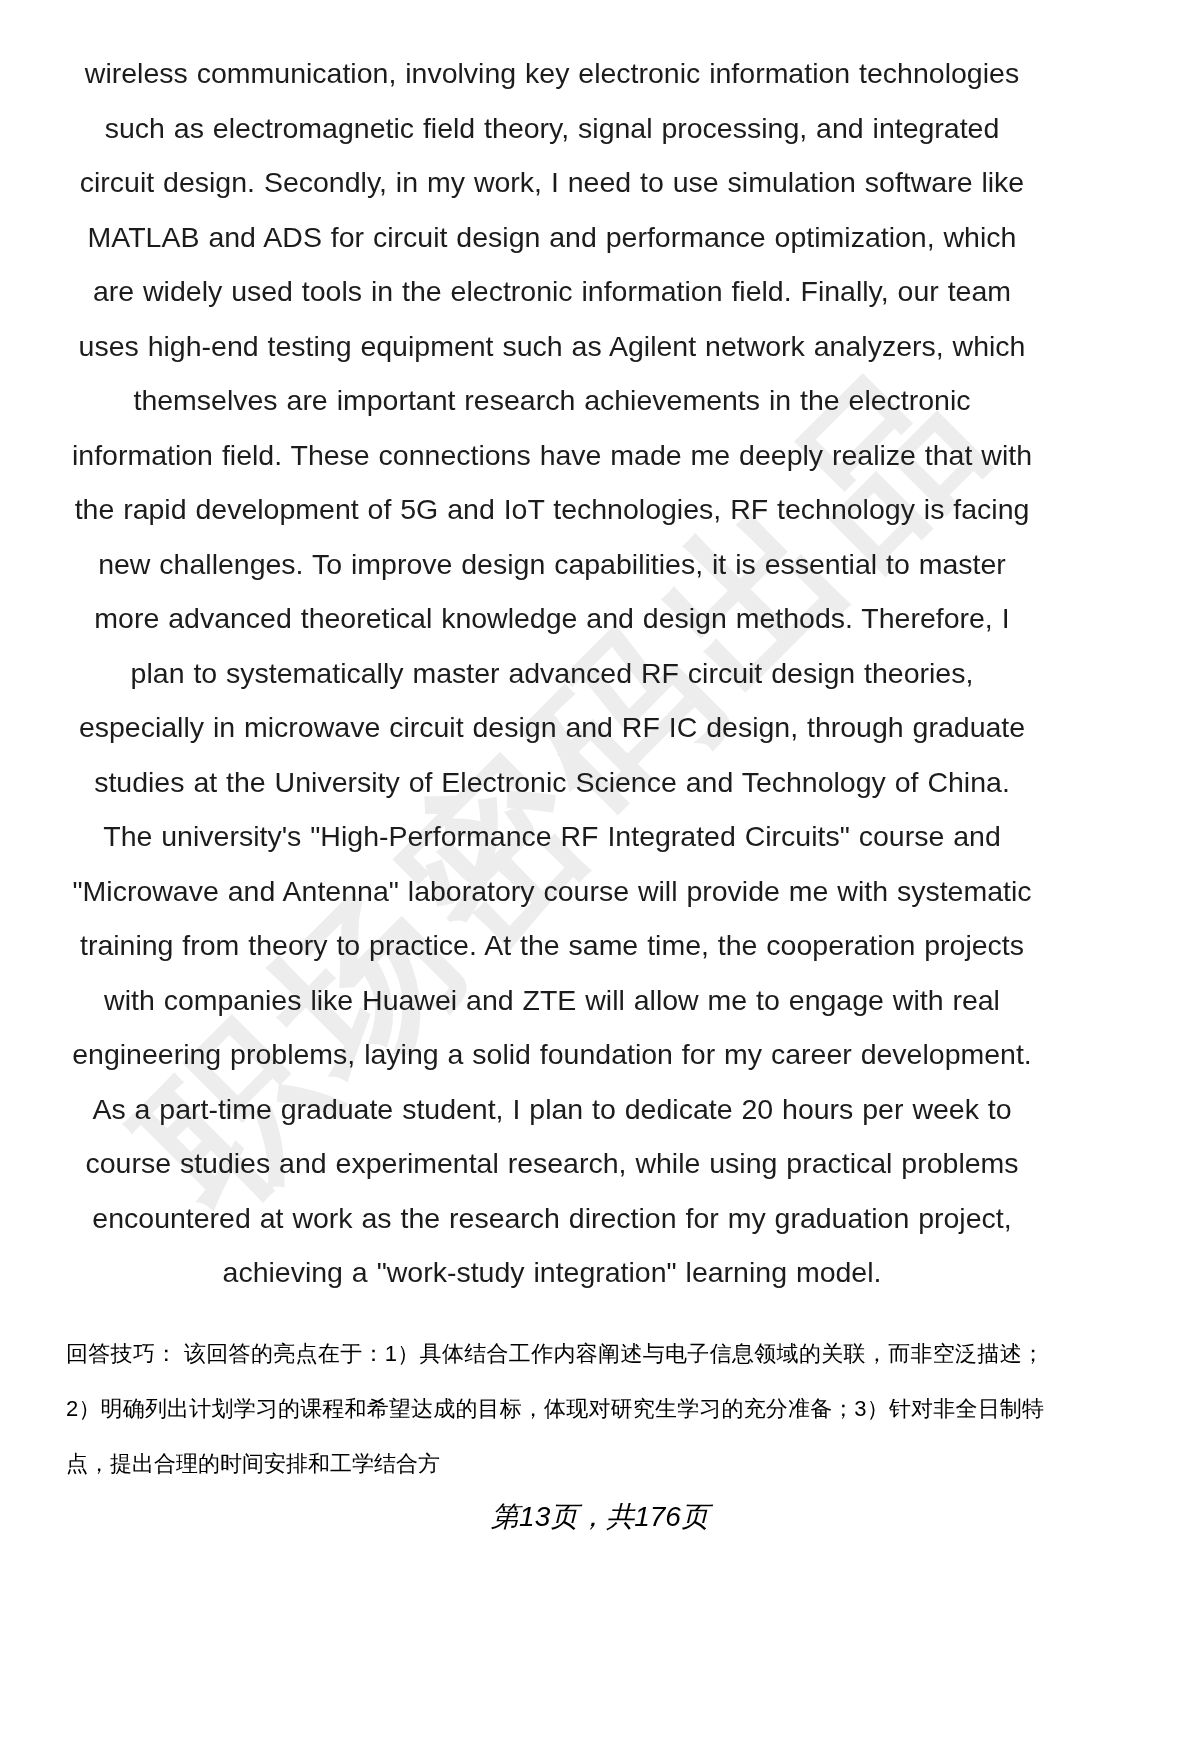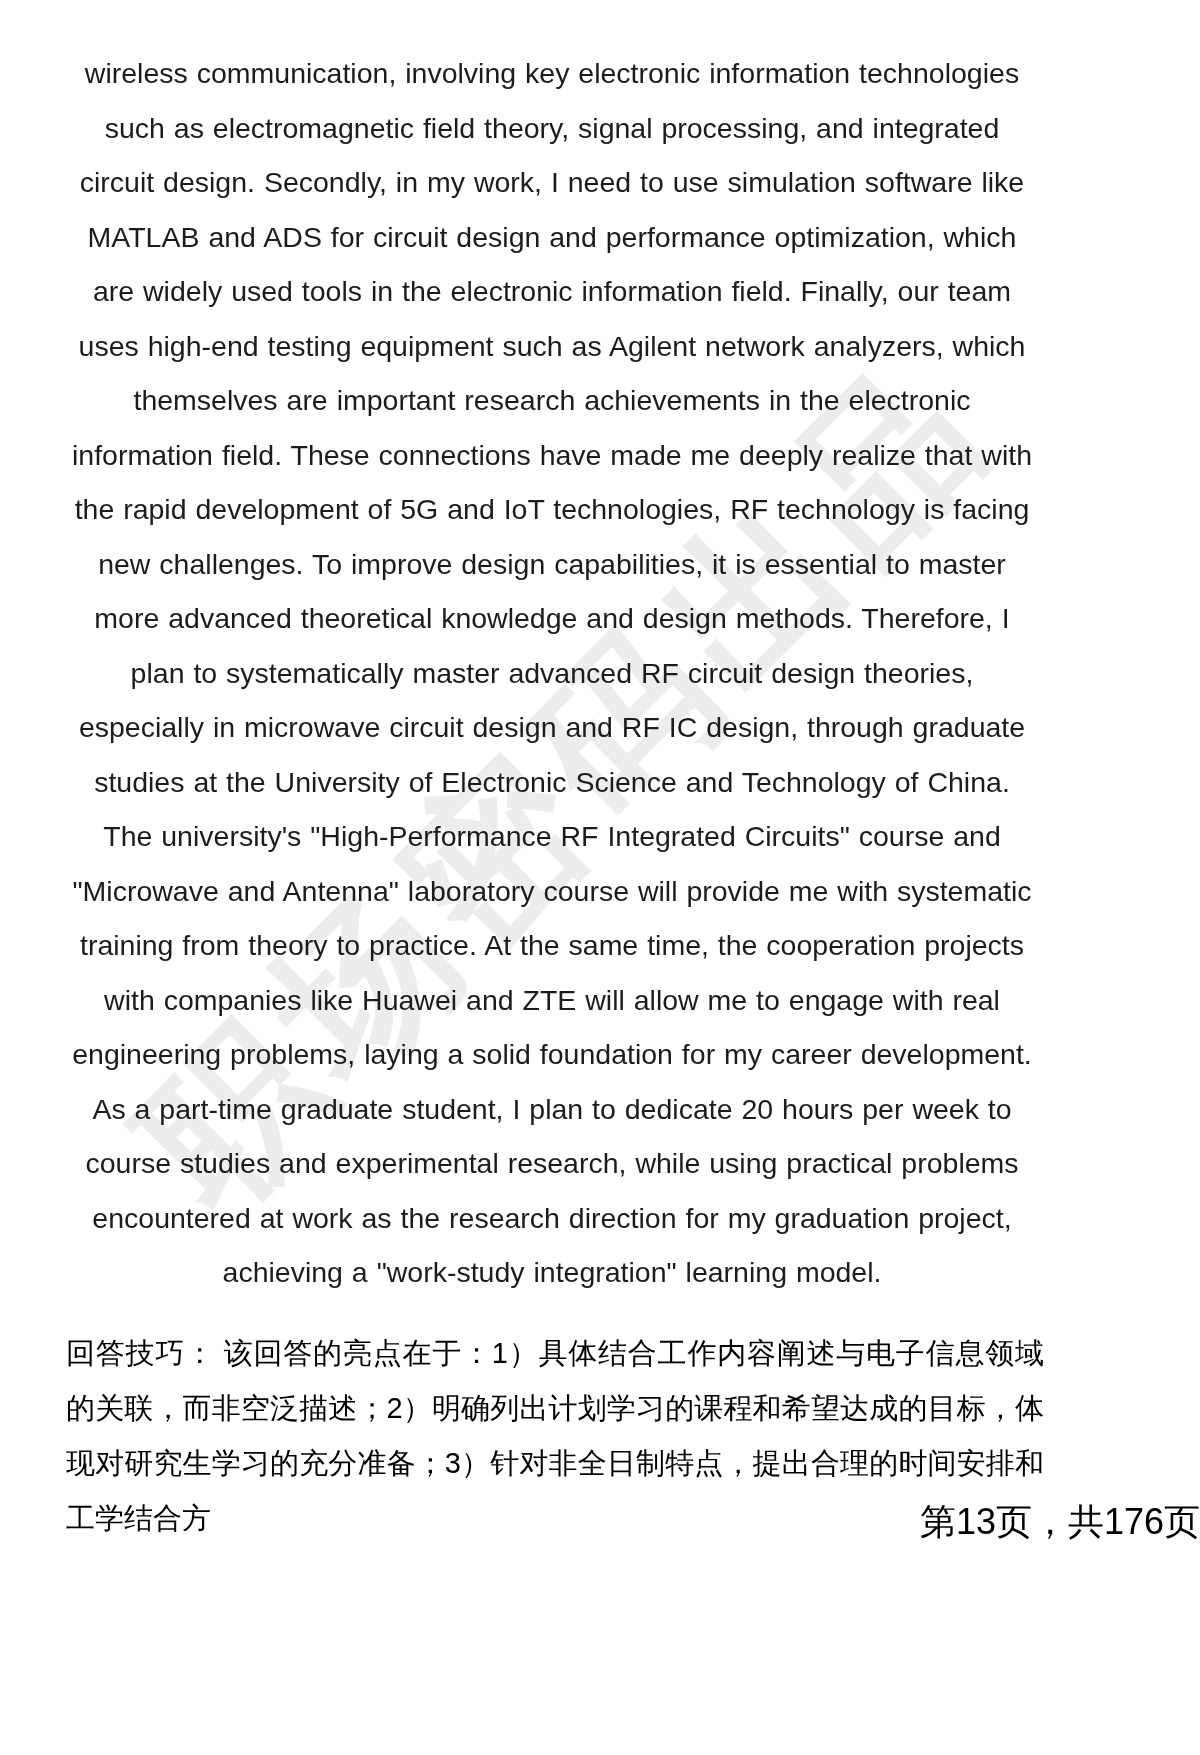--- a/index.html
+++ b/index.html
@@ -40,34 +40,35 @@
     width: 972px;
     font-size: 28.5px;
     line-height: 54.5px;
     color: #1c1c1c;
     text-align: center;
     word-spacing: 1px;
   }
   .tips-paragraph {
     width: 978px;
     margin-top: 26px;
-    font-size: 29px;
+    font-size: 22px;
     line-height: 55px;
     color: #000000;
     text-align: justify;
   }
   .footer {
     position: absolute;
     left: 0;
     right: 0;
     top: 1498px;
-    text-align: right;
-    font-size: 36px;
+    text-align: center;
+    font-size: 28px;
     color: #000000;
     z-index: 1;
+    font-style: italic;
   }
 </style>
 </head>
 <body>
 
 <div class="page">
 
   <div class="watermark">职场密码出品</div>
 
   <div class="content">

